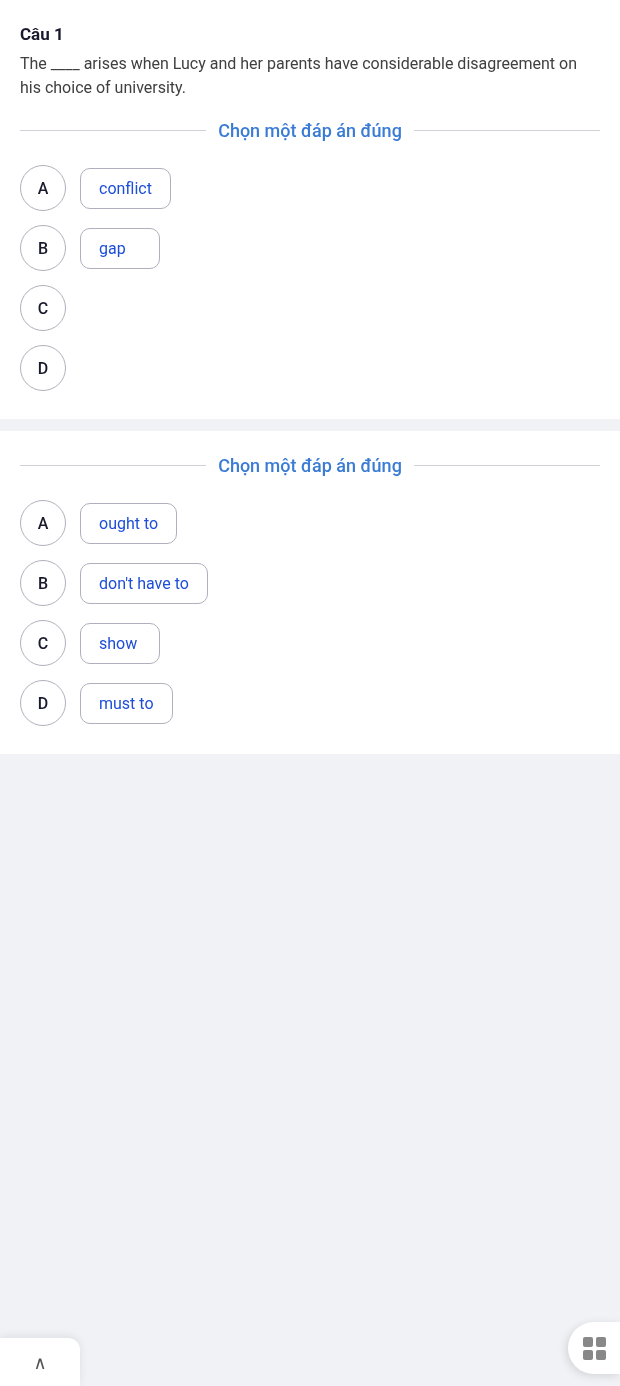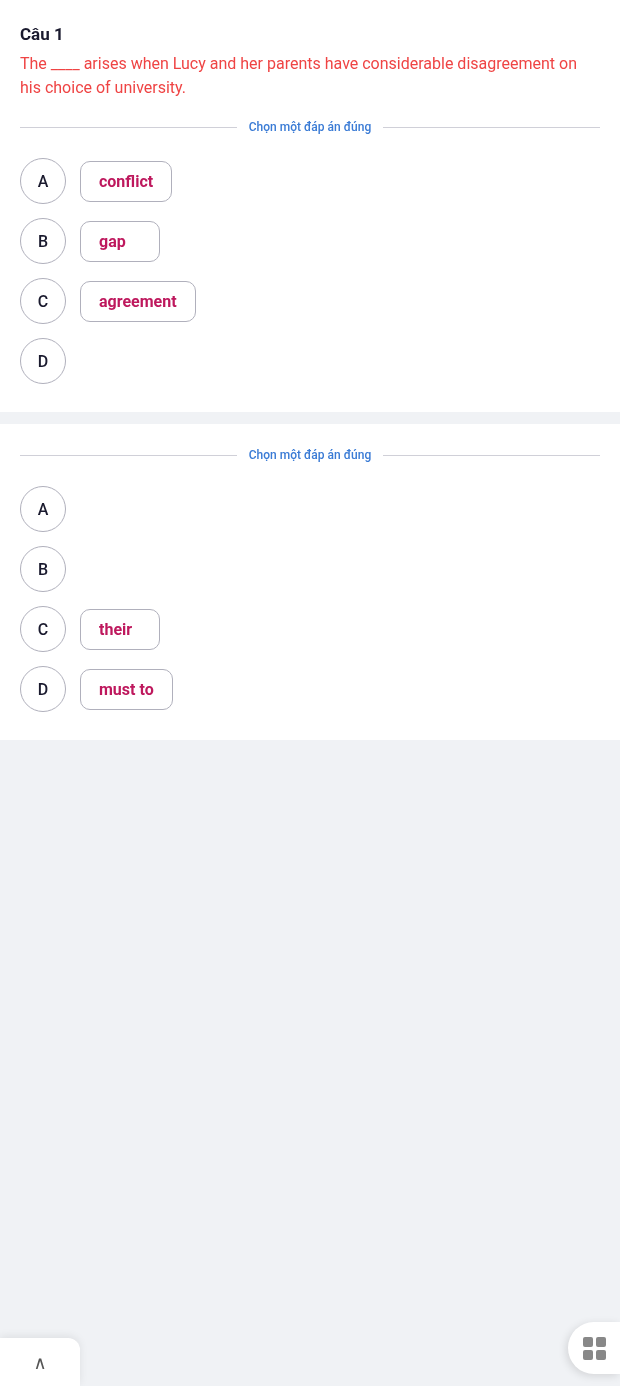--- a/index.html
+++ b/index.html
@@ -23,39 +23,39 @@
 
     .question-number {
       font-weight: 700;
       font-size: 17px;
       color: #1a1a2e;
       margin-bottom: 8px;
     }
 
     .question-text {
       font-size: 16px;
-      color: #ef4444;
+      color: #404040;
       line-height: 1.5;
       margin-bottom: 20px;
     }
 
     .divider-row {
       display: flex;
       align-items: center;
       margin-bottom: 24px;
     }
 
     .divider-line {
       flex: 1;
       height: 1px;
       background: #d0d0d8;
     }
 
     .divider-text {
-      font-size: 12px;
+      font-size: 18px;
       color: #3a7bd5;
       font-weight: 500;
       padding: 0 12px;
       white-space: nowrap;
     }
 
     .options-list {
       display: flex;
       flex-direction: column;
       gap: 14px;
@@ -81,24 +81,23 @@
       font-weight: 500;
       flex-shrink: 0;
       background: #fff;
     }
 
     .option-label {
       border: 1.5px solid #b0b0bc;
       border-radius: 10px;
       padding: 10px 18px;
       font-size: 16px;
-      color: #be185d;
+      color: #1d4ed8;
       background: #fff;
       min-width: 80px;
-      font-weight: bold;
     }
 
     .scroll-up-btn {
       position: fixed;
       bottom: 0;
       left: 0;
       width: 80px;
       height: 48px;
       background: #ffffff;
       border-top-right-radius: 12px;
@@ -155,43 +154,44 @@
         <div class="option-row">
           <div class="option-circle">A</div>
           <div class="option-label">conflict</div>
         </div>
         <div class="option-row">
           <div class="option-circle">B</div>
           <div class="option-label">gap</div>
         </div>
         <div class="option-row">
           <div class="option-circle">C</div>
-          <div class="option-label">agreement</div>
         </div>
         <div class="option-row">
           <div class="option-circle">D</div>
         </div>
       </div>
     </div>
     <div class="question-card">
       <div class="divider-row">
         <div class="divider-line"></div>
         <div class="divider-text">Chọn một đáp án đúng</div>
         <div class="divider-line"></div>
       </div>
       <div class="options-list">
         <div class="option-row">
           <div class="option-circle">A</div>
+          <div class="option-label">ought to</div>
         </div>
         <div class="option-row">
           <div class="option-circle">B</div>
+          <div class="option-label">don't have to</div>
         </div>
         <div class="option-row">
           <div class="option-circle">C</div>
-          <div class="option-label">their</div>
+          <div class="option-label">show</div>
         </div>
         <div class="option-row">
           <div class="option-circle">D</div>
           <div class="option-label">must to</div>
         </div>
       </div>
     </div>
   </div>
 
 <div class="scroll-up-btn">

